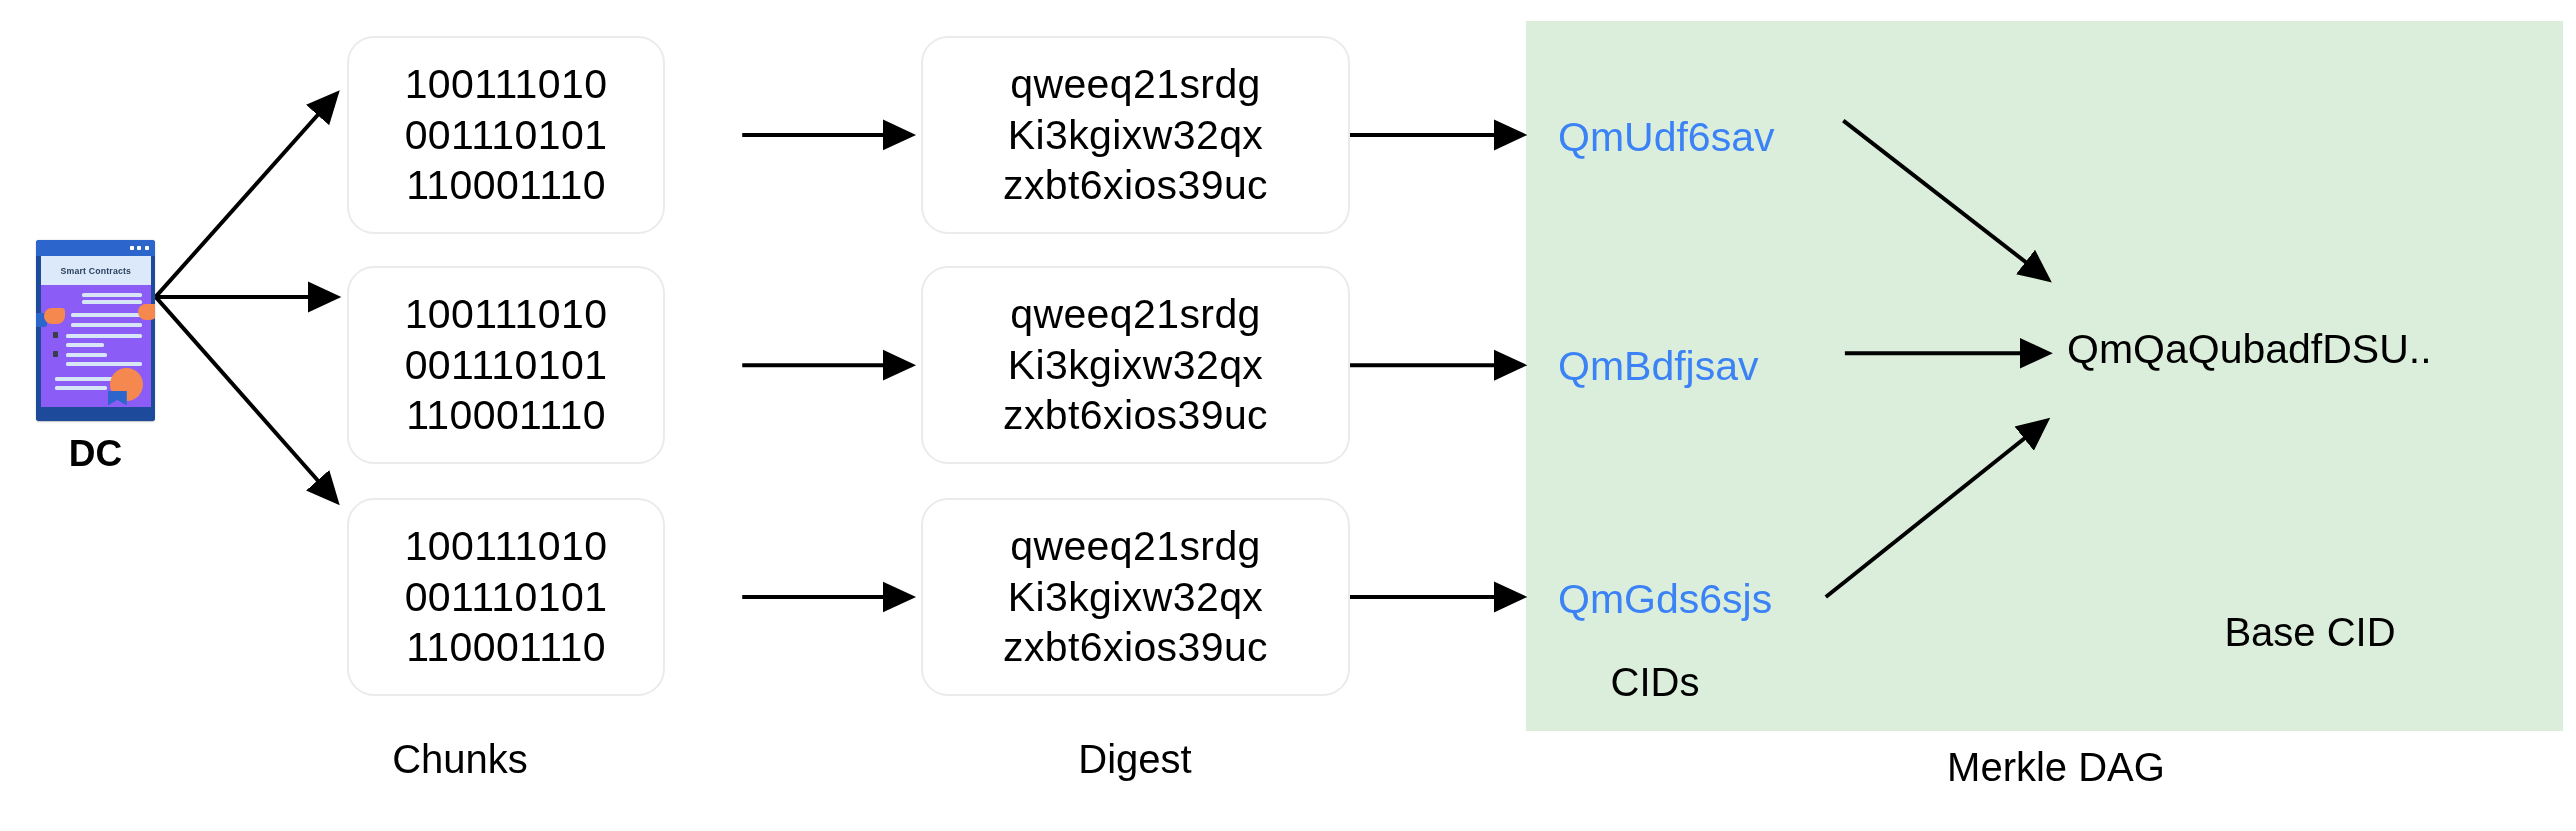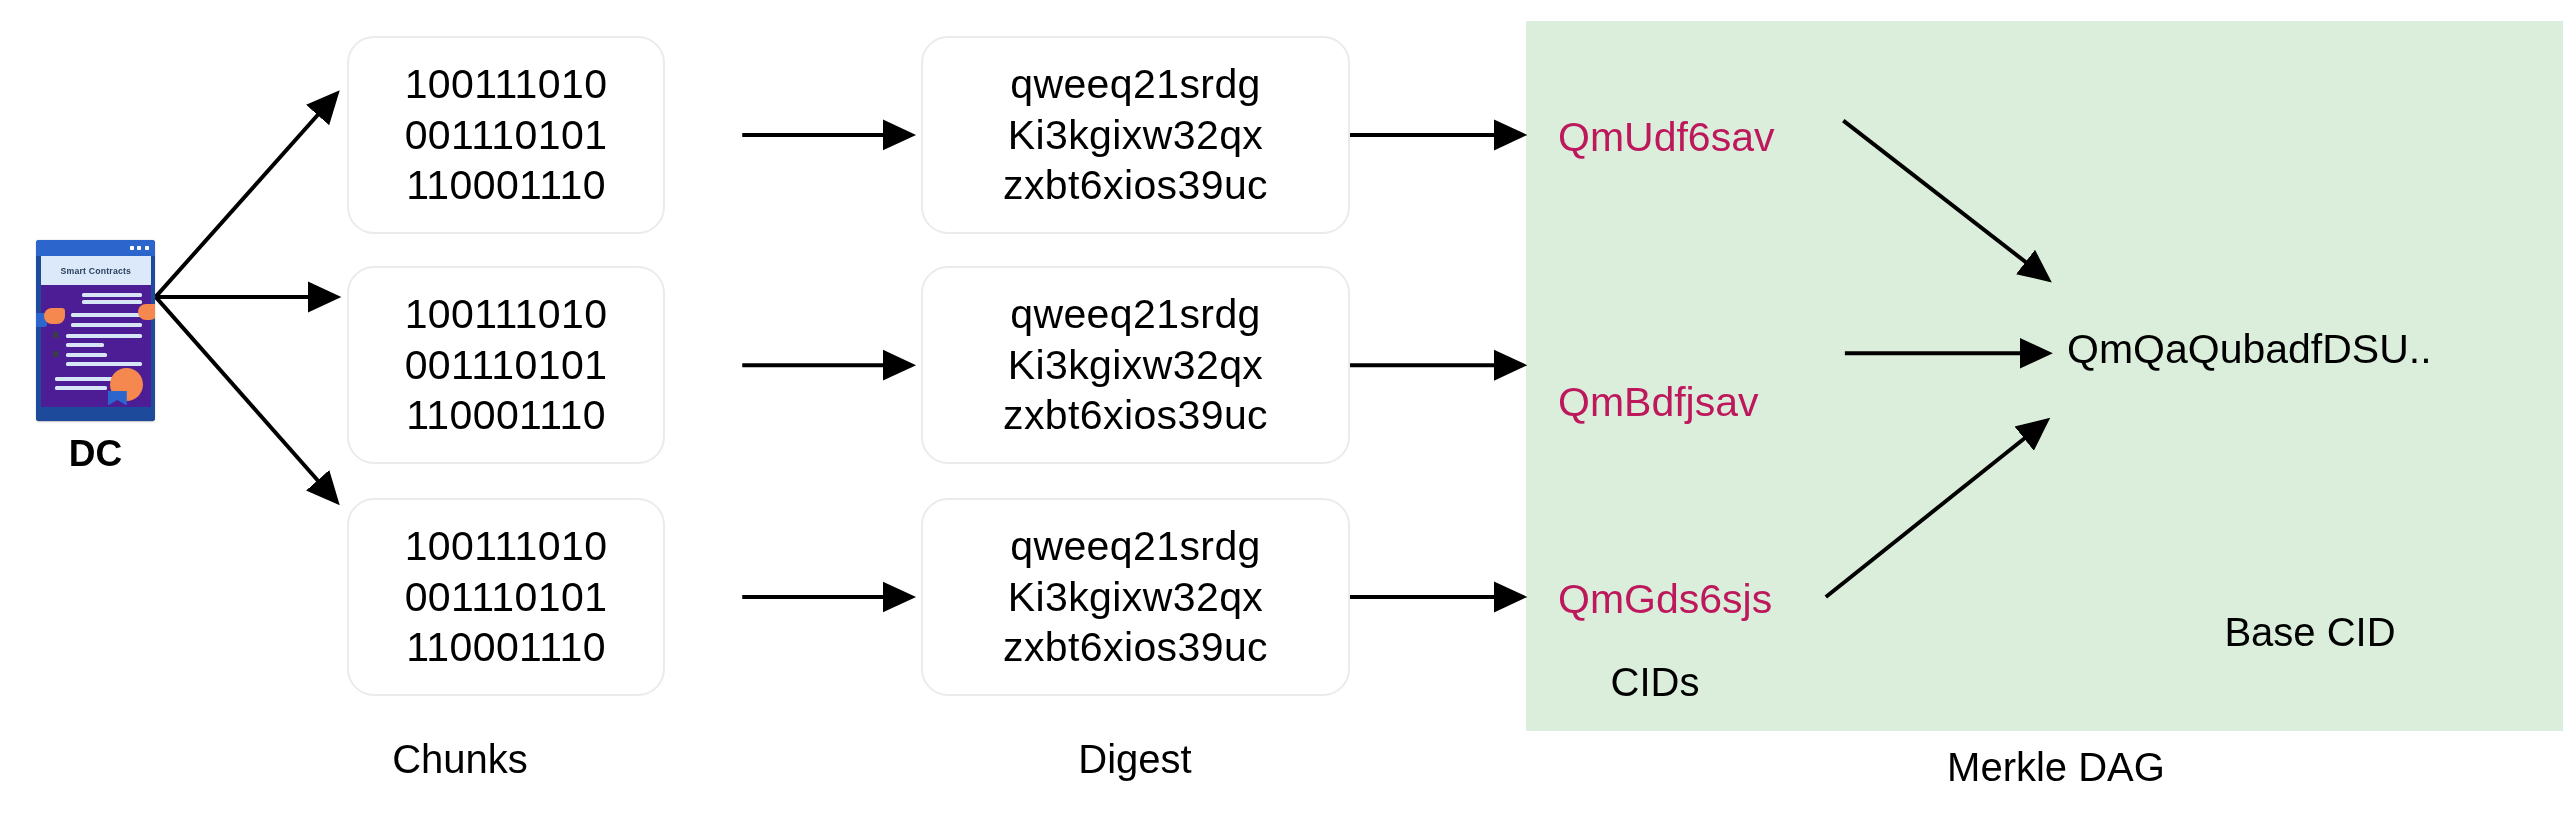--- a/index.html
+++ b/index.html
@@ -55,21 +55,21 @@
   }
   .chunk-box { width: 318px; height: 198px; }
   .chunk-box .line { font-size: 41px; }
   .digest-box { width: 429px; height: 198px; }
   .digest-box .line { font-size: 41px; }
 
   
   .cid-label {
     position: absolute;
     font-size: 41px;
-    color: #be185d;
+    color: #3b82f6;
     white-space: nowrap;
   }
   .base-cid-label {
     position: absolute;
     font-size: 41px;
     color: #000000;
     white-space: nowrap;
   }
 
   
@@ -101,21 +101,21 @@
     left: 0; top: 0;
     width: 119px; height: 16px;
     background: #2c66cc;
   }
   .dc-dots { position: absolute; right: 6.4px; top: 6.4px; display: flex; gap: 3.2px; }
   .dc-dots i { display: block; width: 4px; height: 4px; background: #ffffff; border-radius: 0.8px; }
   .dc-page {
     position: absolute;
     left: 4.8px; top: 16px;
     width: 110px; height: 151px;
-    background: #4c1d95;
+    background: #8b5cf6;
   }
   .dc-banner {
     position: absolute;
     left: 0; top: 0;
     width: 110px; height: 29px;
     background: #dce9fa;
     display: flex; align-items: center; justify-content: center;
   }
   .dc-banner span {
     font-size: 8.7px;
@@ -275,21 +275,21 @@
     <div class="line">Ki3kgixw32qx</div>
     <div class="line">zxbt6xios39uc</div>
   </div>
   <div class="node-box digest-box" style="left:921px; top:498px;">
     <div class="line">qweeq21srdg</div>
     <div class="line">Ki3kgixw32qx</div>
     <div class="line">zxbt6xios39uc</div>
   </div>
 
   <div class="cid-label" style="left:1558px; top:114px;">QmUdf6sav</div>
-  <div class="cid-label" style="left:1558px; top:343px;margin-top:36px;">QmBdfjsav</div>
+  <div class="cid-label" style="left:1558px; top:343px;">QmBdfjsav</div>
   <div class="cid-label" style="left:1558px; top:576px;">QmGds6sjs</div>
 
   <div class="base-cid-label" style="left:2067px; top:326px;">QmQaQubadfDSU..</div>
 
   <div class="caption" style="left:341px; top:737px; width:238px;">Chunks</div>
   <div class="caption" style="left:1016px; top:737px; width:238px;">Digest</div>
   <div class="caption" style="left:1536px; top:660px; width:238px;">CIDs</div>
   <div class="caption" style="left:2191px; top:610px; width:238px;">Base CID</div>
   <div class="caption" style="left:1921px; top:745px; width:270px;">Merkle DAG</div>
 

